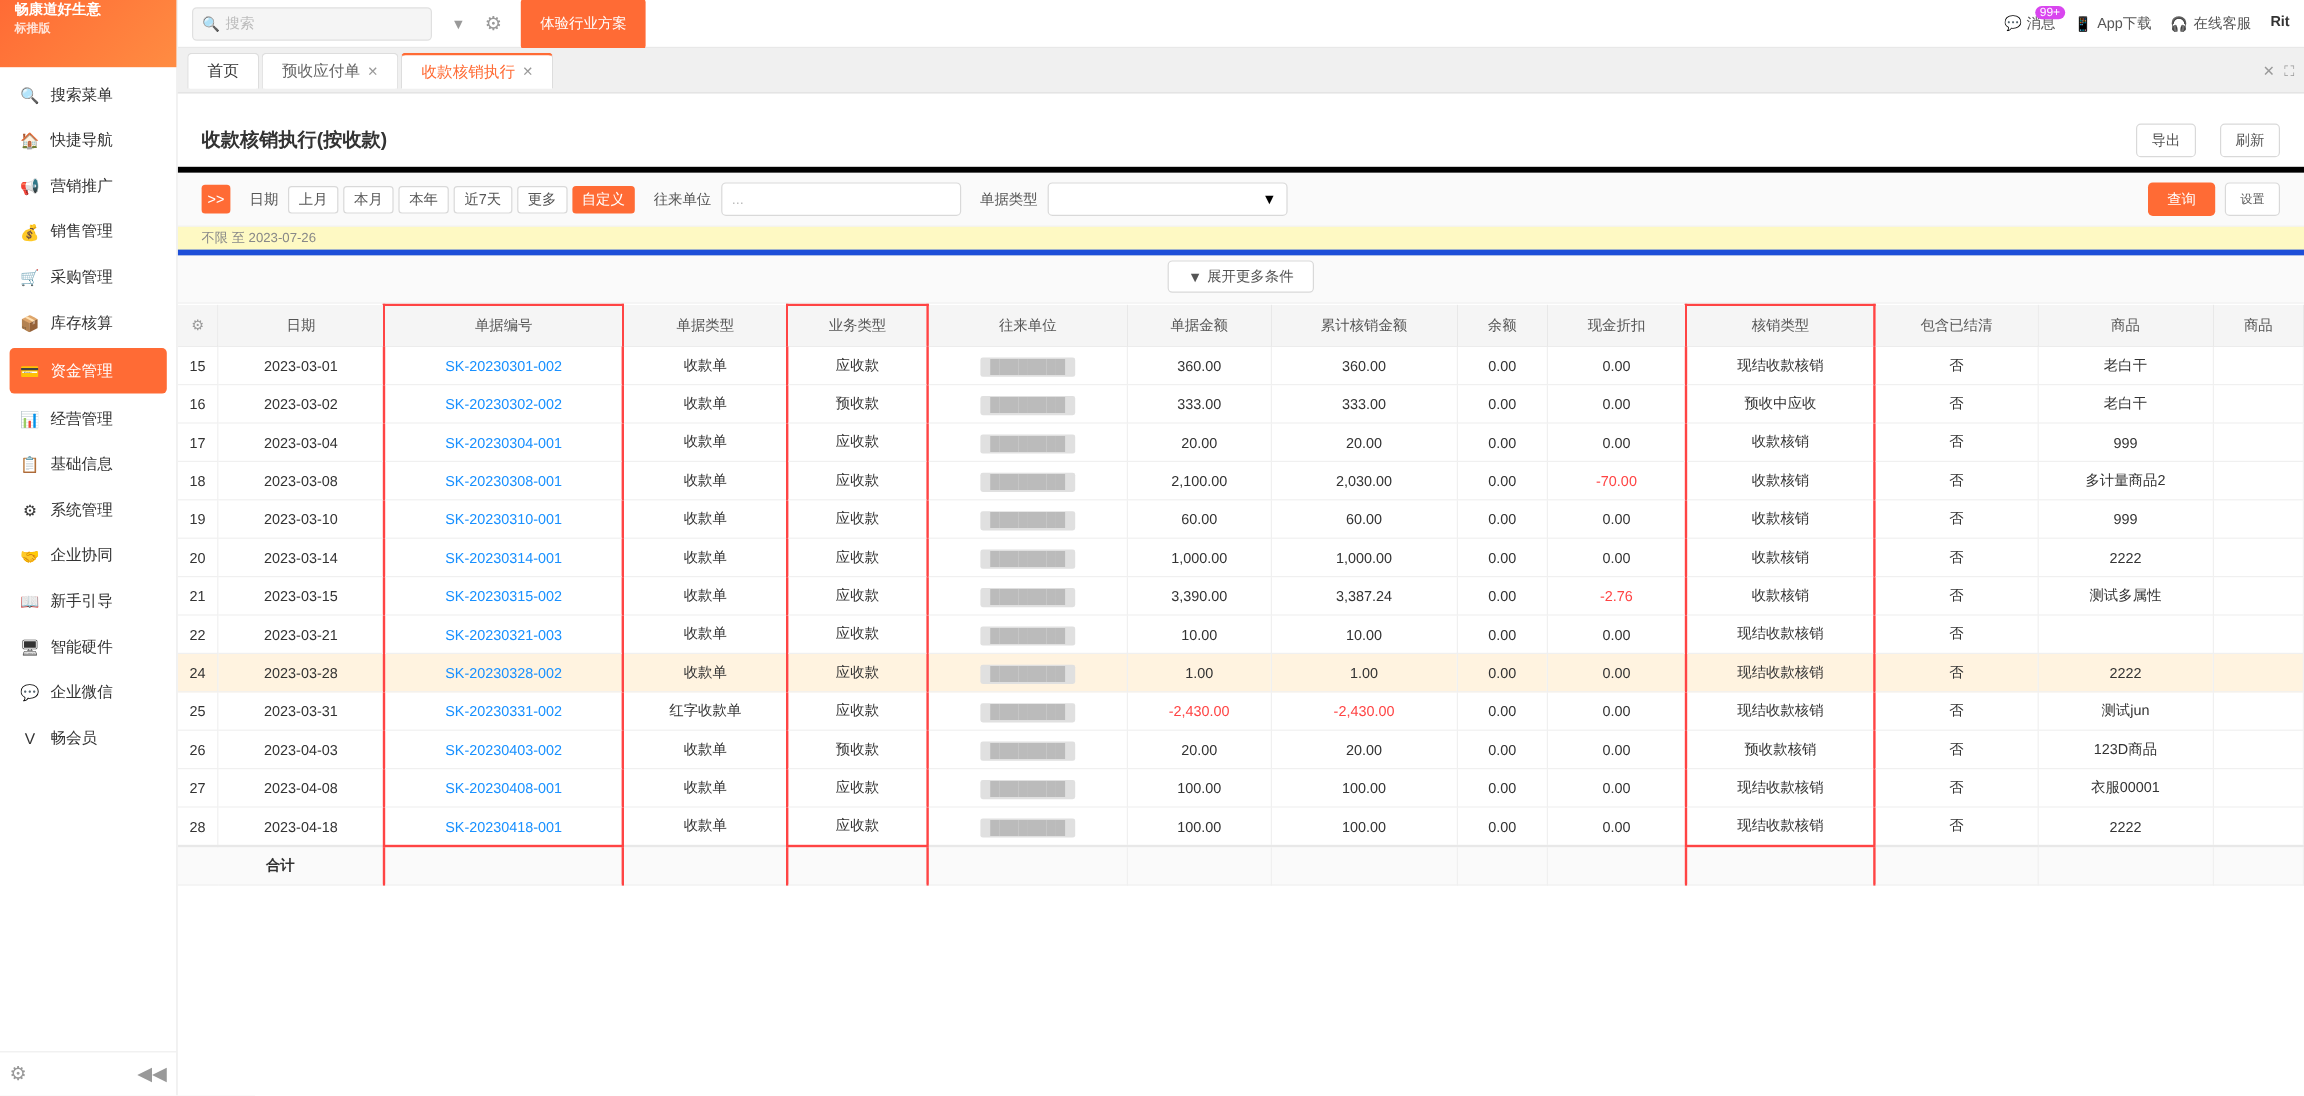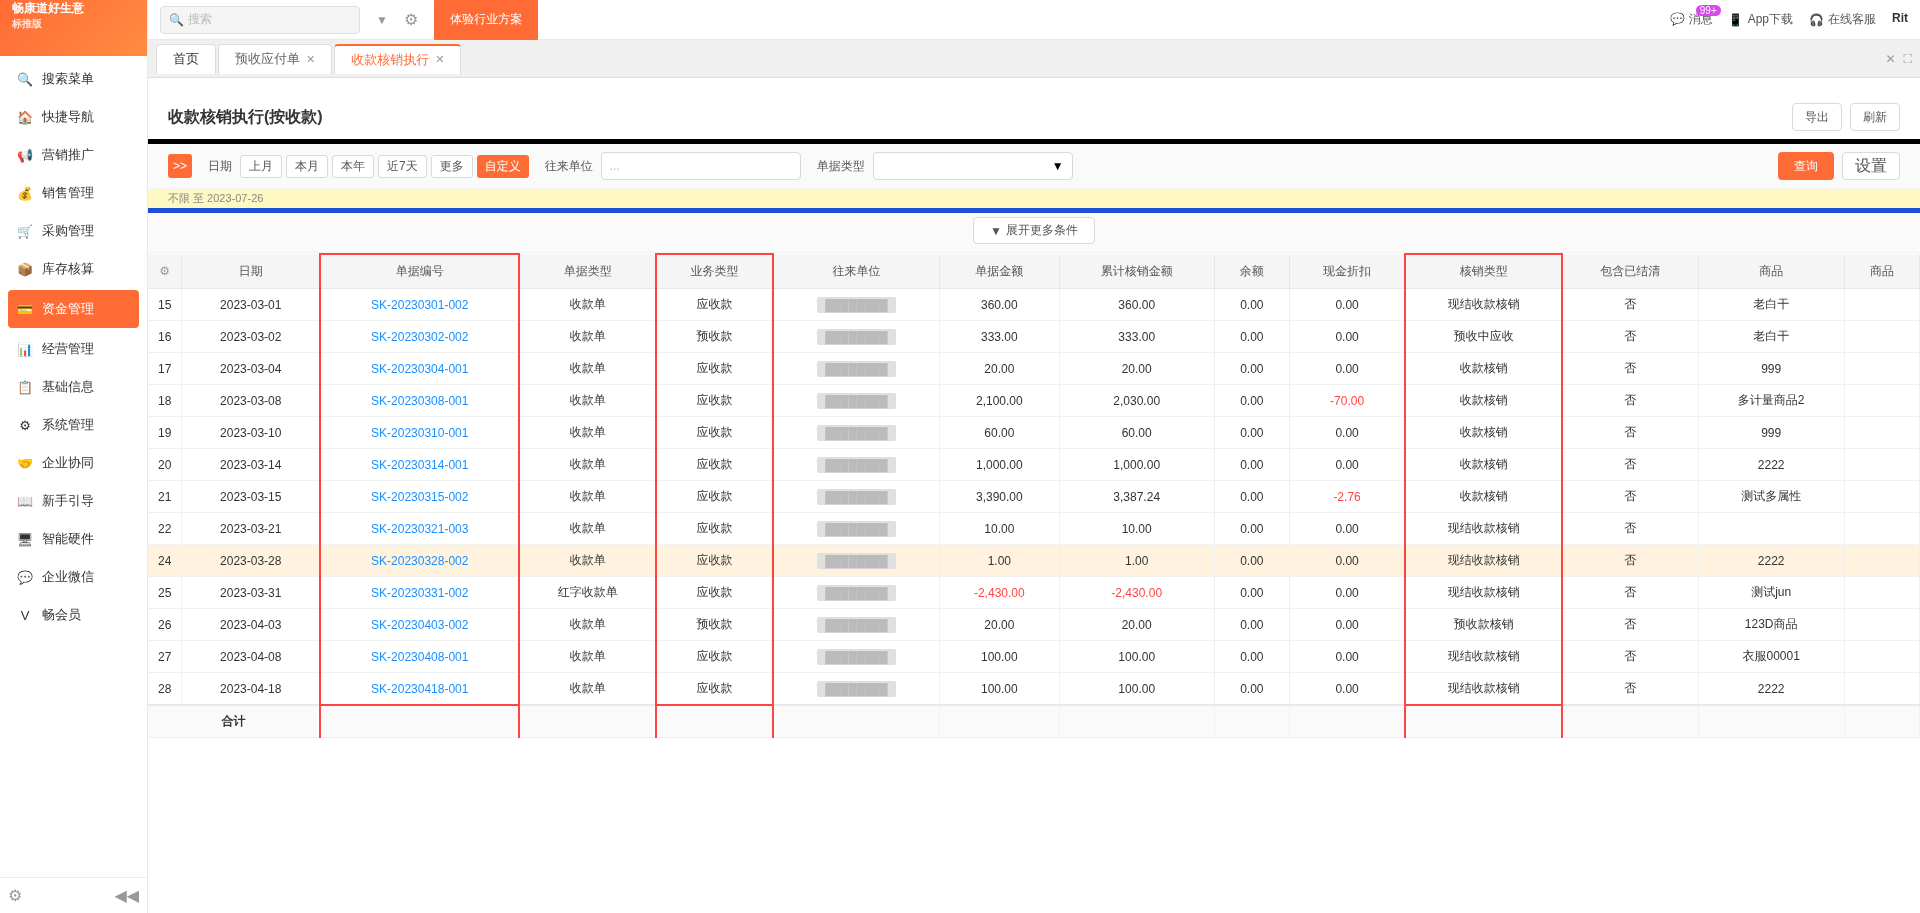--- a/index.html
+++ b/index.html
@@ -33,33 +33,33 @@
     .tab .close { margin-left: 6px; color: #999; font-size: 11px; }
     .tab-home { color: #333; }
     .tabbar-right { margin-left: auto; display: flex; align-items: center; gap: 8px; color: #999; }
 
     
     .page-content { flex: 1; overflow: hidden; display: flex; flex-direction: column; background: #fff; margin: 0; }
 
     
     .page-header { padding: 25px 20px 8px; display: flex; align-items: center; justify-content: space-between; border-bottom: 5px solid #000000; }
     .page-title { font-size: 16px; font-weight: bold; color: #333; }
-    .page-actions { display: flex; gap: 8px; margin-left: 44px; }
+    .page-actions { display: flex; gap: 20px; margin-left: 44px; }
     .action-btn { height: 28px; padding: 0 12px; border: 1px solid #d9d9d9; background: #fff; border-radius: 4px; cursor: pointer; font-size: 12px; color: #555; display: flex; align-items: center; gap: 4px; }
 
     
     .filter-bar { padding: 8px 20px; border-bottom: 1px solid #f0f0f0; display: flex; align-items: center; gap: 16px; background: #fafafa; }
     .filter-section { display: flex; align-items: center; gap: 8px; }
     .filter-label { color: #555; font-size: 12px; }
     .filter-btns { display: flex; gap: 4px; }
     .filter-btn { padding: 2px 8px; border: 1px solid #d9d9d9; background: #fff; border-radius: 3px; cursor: pointer; font-size: 12px; color: #555; }
     .custom-btn { padding: 2px 8px; background: #ff6b35; color: white; border: none; border-radius: 3px; cursor: pointer; font-size: 12px; }
     .filter-right { margin-left: auto; display: flex; gap: 8px; align-items: center; }
     .query-btn { height: 28px; padding: 0 16px; background: #ff6b35; color: white; border: none; border-radius: 4px; cursor: pointer; font-size: 12px; }
-    .setting-btn { height: 28px; padding: 0 12px; border: 1px solid #d9d9d9; background: #fff; border-radius: 4px; cursor: pointer; font-size: 16px; color: #555; }
+    .setting-btn { height: 28px; padding: 0 12px; border: 1px solid #d9d9d9; background: #fff; border-radius: 4px; cursor: pointer; font-size: 10px; color: #555; }
     .expand-btn { padding: 4px 16px; border: 1px solid #d9d9d9; background: #fff; border-radius: 4px; cursor: pointer; font-size: 12px; color: #555; display: flex; align-items: center; gap: 4px; }
 
     
     .filter-bar2 { padding: 4px 20px 8px; display: flex; align-items: center; justify-content: center; background: #fafafa; border-bottom: 1px solid #f0f0f0; }
 
     
     .table-wrap { flex: 1; overflow: auto; padding: 0; }
     table { width: 100%; border-collapse: collapse; font-size: 12px; }
     thead tr { background: #f5f5f5; }
     th { padding: 8px 10px; text-align: center; color: #555; font-weight: normal; border-bottom: 1px solid #e8e8e8; border-right: 1px solid #e8e8e8; white-space: nowrap; position: sticky; top: 0; background: #f5f5f5; z-index: 1; }

